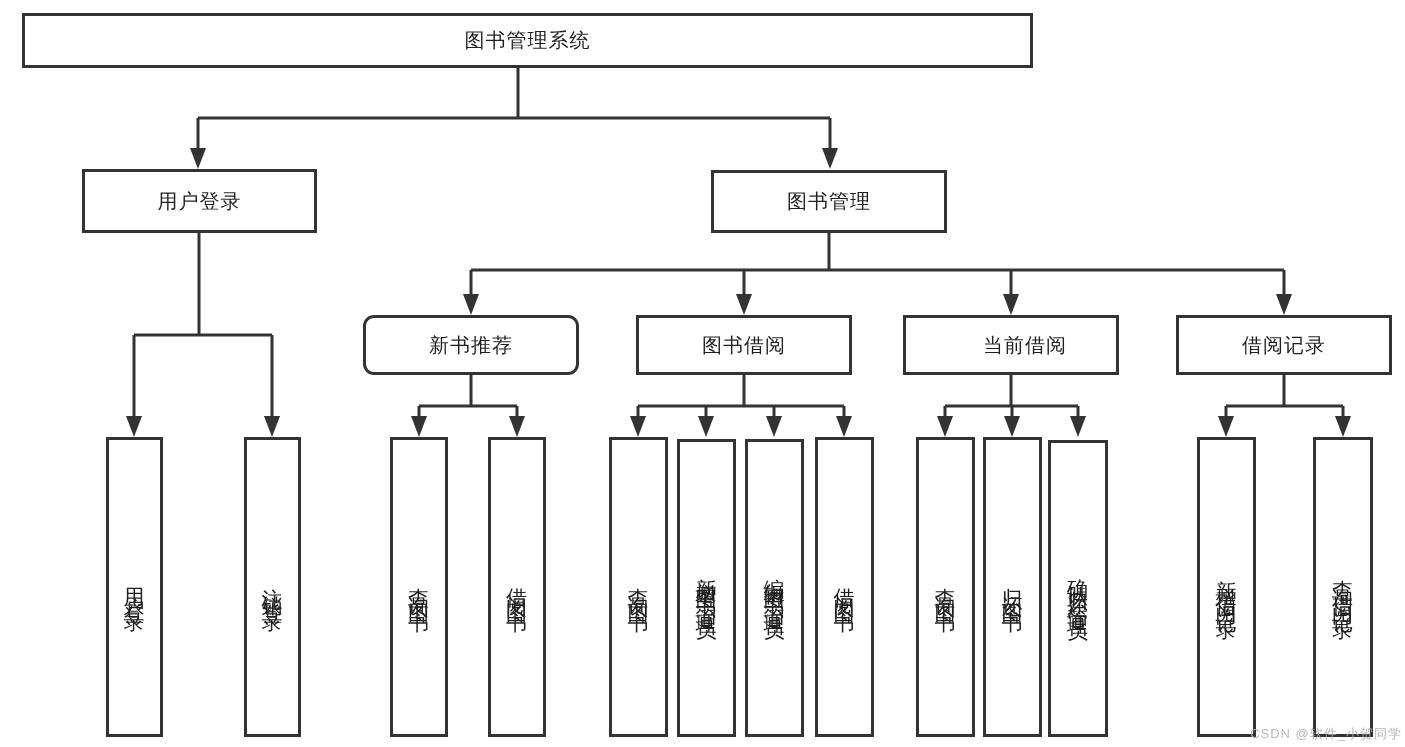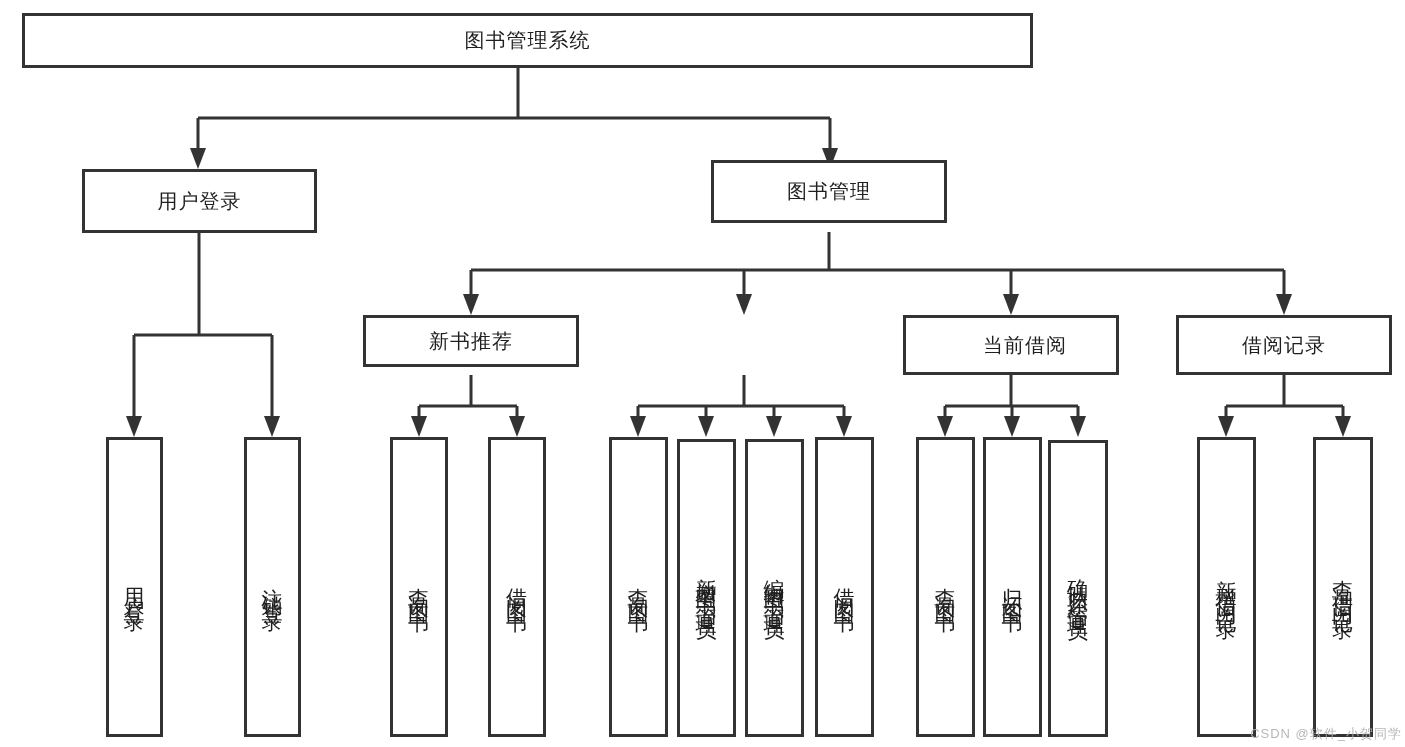--- a/index.html
+++ b/index.html
@@ -107,26 +107,29 @@
     </g>
   </svg>
 
   <div class="node" style="left:12px; top:13px; width:1011px; height:55px;margin-left:10px;">
     <span>图书管理系统</span>
   </div>
 
   <div class="node" style="left:82px; top:169px; width:235px; height:64px;">
     <span>用户登录</span>
   </div>
-  <div class="node" style="left:711px; top:160px; width:236px; height:63px;text-align:center;">
+  <div class="node" style="left:711px; top:170px; width:236px; height:63px;text-align:center;">
     <span>图书管理</span>
   </div>
 
-  <div class="node" style="left:363px; top:315px; width:216px; height:52px;">
+  <div class="node" style="left:363px; top:315px; width:216px; height:60px;border-radius:11px;">
     <span>新书推荐</span>
+  </div>
+  <div class="node" style="left:636px; top:315px; width:216px; height:60px;">
+    <span>图书借阅</span>
   </div>
   <div class="node" style="left:903px; top:315px; width:216px; height:60px;padding-left:28px;">
     <span>当前借阅</span>
   </div>
   <div class="node" style="left:1176px; top:315px; width:216px; height:60px;">
     <span>借阅记录</span>
   </div>
 
   <div class="node leaf" style="left:106px; top:437px; width:57px; height:300px;">
     <span class="vtext">用户登录</span>

